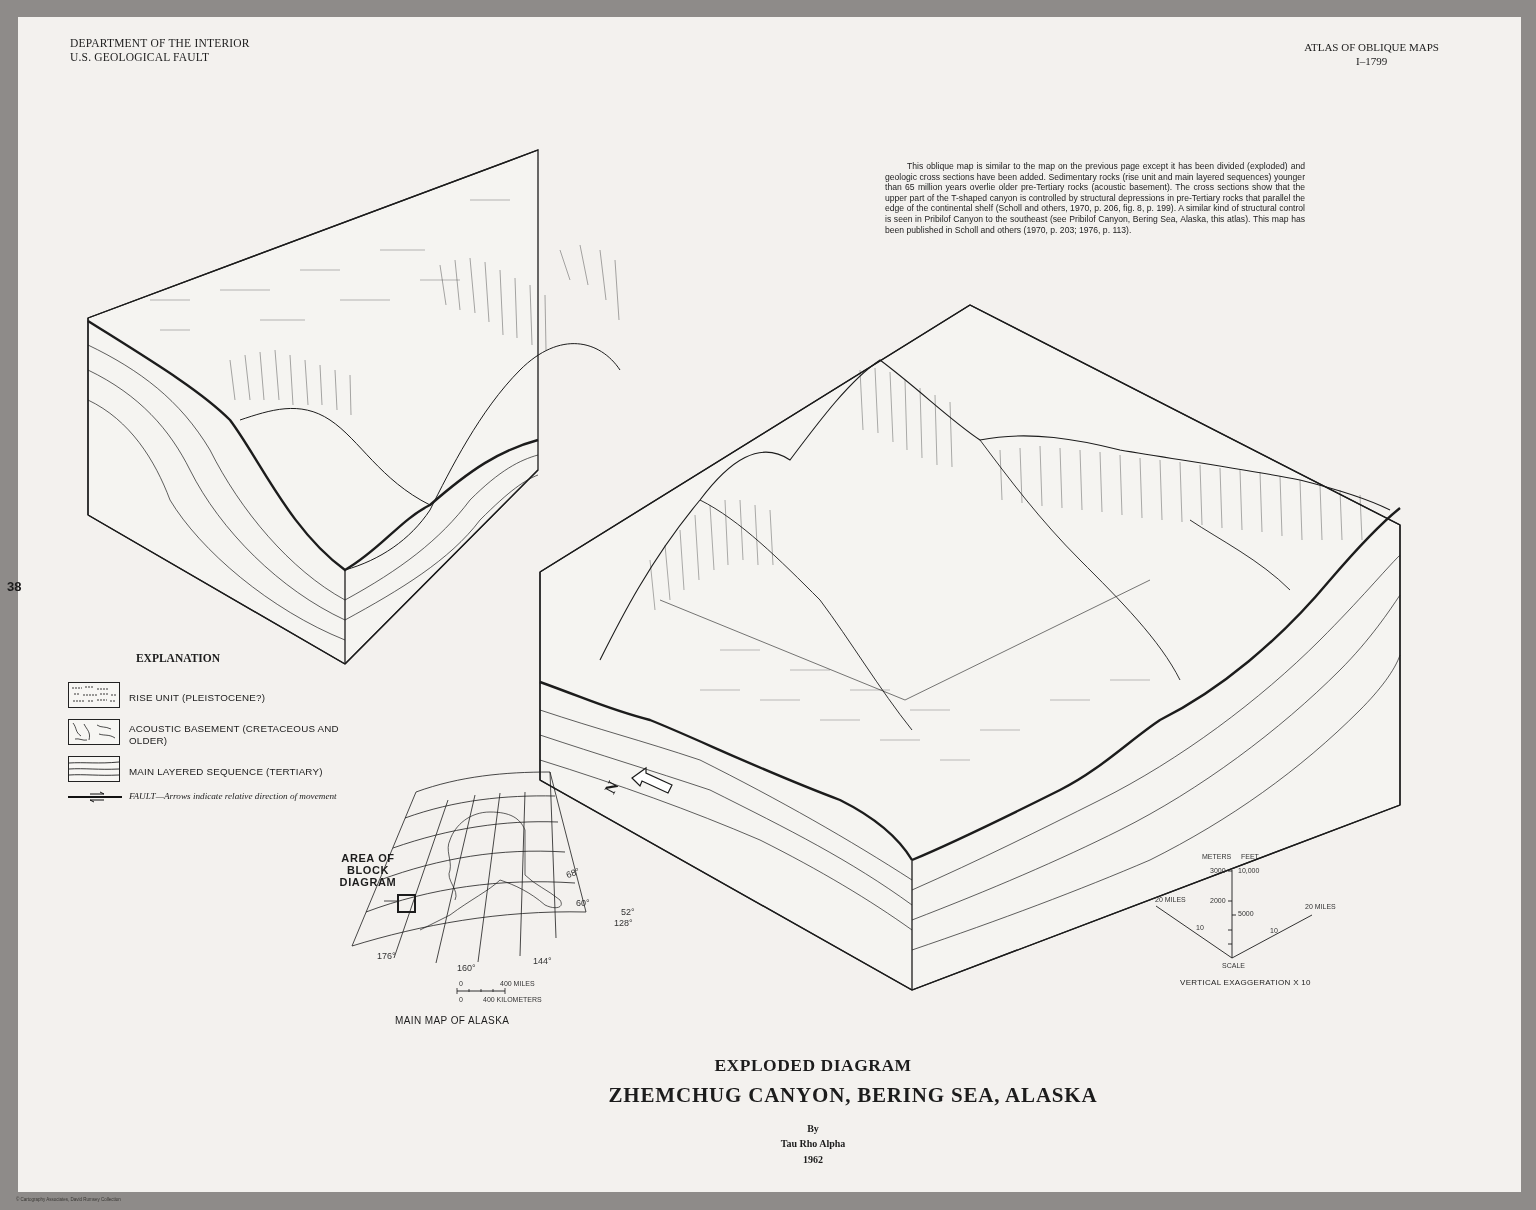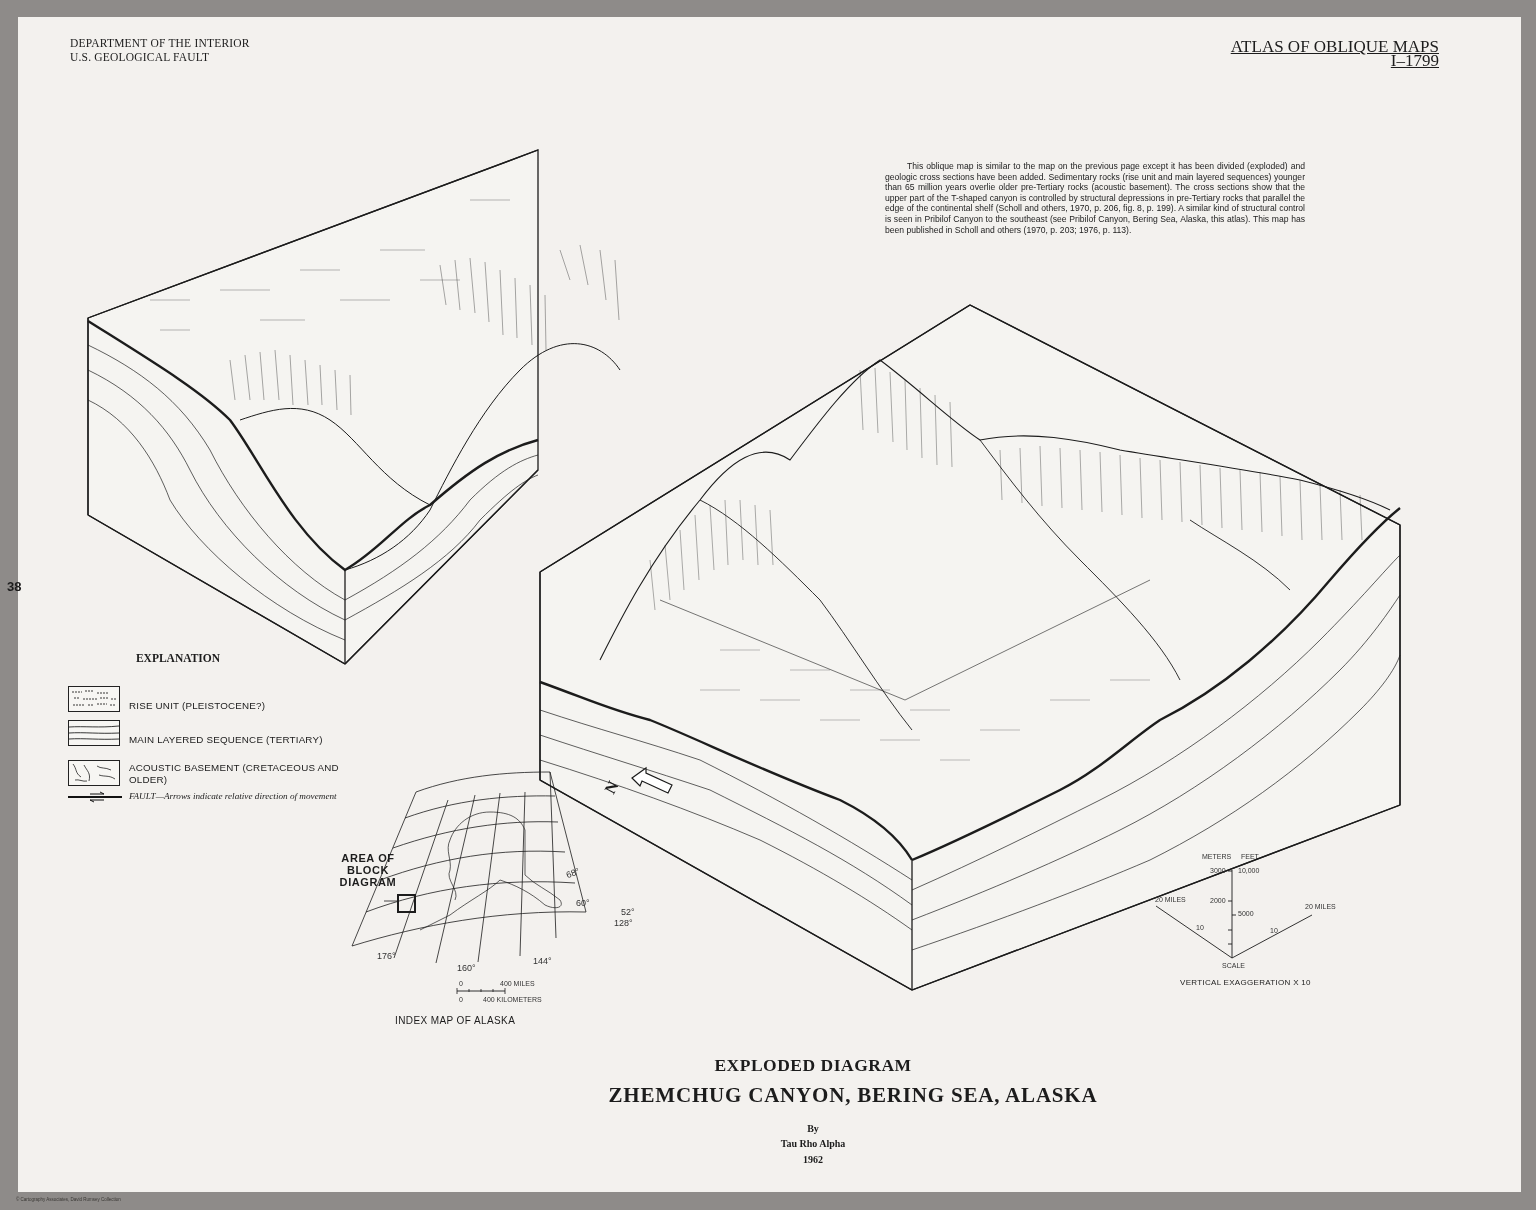--- a/index.html
+++ b/index.html
@@ -5,30 +5,30 @@
   html, body { margin:0; padding:0; }
   body {
     width:1536px; height:1210px; background:#8e8b89; position:relative; overflow:hidden;
     font-family:"Liberation Sans", sans-serif; color:#1c1c1c;
   }
   .paper {
     position:absolute; left:18px; top:17px; width:1503px; height:1175px;
     background:#f3f1ee;
   }
   .hdr-left { position:absolute; left:70px; top:36px; font-size:11.5px; line-height:14px; letter-spacing:0.2px; font-family:"Liberation Serif", serif; }
-  .hdr-right { position:absolute; right:97px; top:40px; font-size:17px; line-height:14px; text-align:right; font-family:"Liberation Serif", serif;text-decoration:underline; }
+  .hdr-right { position:absolute; right:97px; top:40px; font-size:11px; line-height:14px; text-align:center; font-family:"Liberation Serif", serif; }
   .page-num { position:absolute; left:7px; top:579px; font-size:13px; font-weight:bold; }
   .desc {
     position:absolute; left:885px; top:161px; width:420px; font-size:8.6px; line-height:10.6px;
     text-align:justify; text-indent:22px; color:#222;
   }
   .diagram { position:absolute; left:0; top:0; }
   .explain { position:absolute; left:68px; top:652px; width:290px; }
   .explain-title { font-family:"Liberation Serif", serif; font-weight:bold; font-size:11.5px; text-align:center; width:160px; margin-left:30px; margin-bottom:14px; }
-  .legend-row { display:flex; align-items:flex-end; height:34px; }
+  .legend-row { display:flex; align-items:center; height:34px; }
   .swatch { width:50px; height:24px; border:1.5px solid #222; background:#f7f6f3; margin-right:9px; flex:none; }
   .legend-label { font-size:9.8px; line-height:12px; margin-top:6px; letter-spacing:0.2px; }
   .fault-row { display:flex; align-items:flex-start; margin-top:4px; }
   .fault-sym { width:54px; height:14px; margin-right:7px; flex:none; }
   .fault-label { font-size:9.2px; line-height:12px; font-family:"Liberation Serif", serif;font-style:italic; }
   .index-title { position:absolute; left:395px; top:1015px; font-size:10px; letter-spacing:0.4px; }
   .aob { position:absolute; left:338px; top:852px; font-size:11px; line-height:12px; text-align:center; font-weight:bold; letter-spacing:0.6px; }
   .scale-lbl { position:absolute; font-size:7px; color:#333; }
   .vex { position:absolute; left:1180px; top:978px; font-size:8px; letter-spacing:0.3px; }
   .title-block { position:absolute; left:0; width:1536px; text-align:center; font-family:"Liberation Serif", serif; font-weight:bold;margin-left:45px; }
@@ -165,31 +165,31 @@
 </svg>
 
 <div class="explain">
   <div class="explain-title">EXPLANATION</div>
   <div class="legend-row">
     <svg class="swatch" viewBox="0 0 50 24">
       <path d="M3,5 h10 M16,4 h8 M28,6 h12 M5,11 h6 M14,12 h14 M31,11 h8 M42,12 h5 M4,18 h12 M19,18 h6 M28,17 h10 M41,18 h6" stroke="#222" stroke-width="0.9" stroke-dasharray="2 1"></path>
     </svg>
     <div class="legend-label">RISE UNIT (PLEISTOCENE?)</div>
   </div>
+  <div class="legend-row" style="height:40px">
+    <svg class="swatch" viewBox="0 0 50 24">
+      <path d="M4,3 C8,8 6,12 12,16 M15,4 C18,10 22,12 20,20 M28,5 C32,8 36,6 42,9 M30,14 C36,16 40,14 46,18 M6,19 C10,18 14,21 18,20" stroke="#222" stroke-width="0.8" fill="none"></path>
+    </svg>
+    <div class="legend-label">ACOUSTIC BASEMENT (CRETACEOUS AND OLDER)</div>
+  </div>
   <div class="legend-row">
     <svg class="swatch" viewBox="0 0 50 24">
       <path d="M0,6 C15,5 30,7 50,5 M0,12 C15,11 30,13 50,12 M0,18 C15,17 30,19 50,18" stroke="#222" stroke-width="0.9" fill="none"></path>
     </svg>
     <div class="legend-label">MAIN LAYERED SEQUENCE (TERTIARY)</div>
-  </div>
-  <div class="legend-row" style="height:40px">
-    <svg class="swatch" viewBox="0 0 50 24">
-      <path d="M4,3 C8,8 6,12 12,16 M15,4 C18,10 22,12 20,20 M28,5 C32,8 36,6 42,9 M30,14 C36,16 40,14 46,18 M6,19 C10,18 14,21 18,20" stroke="#222" stroke-width="0.8" fill="none"></path>
-    </svg>
-    <div class="legend-label">ACOUSTIC BASEMENT (CRETACEOUS AND OLDER)</div>
   </div>
   <div class="fault-row">
     <svg class="fault-sym" viewBox="0 0 54 14">
       <line x1="0" y1="7" x2="54" y2="7" stroke="#111" stroke-width="2"></line>
       <path d="M22,4 h14 l-4,-2 M22,10 h14 M22,10 l4,2" stroke="#111" stroke-width="1" fill="none"></path>
     </svg>
     <div class="fault-label">FAULT—Arrows indicate relative direction of movement</div>
   </div>
 </div>
 
@@ -198,21 +198,21 @@
 <div class="scale-lbl" style="left:576px;top:892px;font-size:9px;margin-top:6px;">60°</div>
 <div class="scale-lbl" style="left:612px;top:907px;font-size:9px;padding-left:9px;">52°</div>
 <div class="scale-lbl" style="left:377px;top:951px;font-size:9px;">176°</div>
 <div class="scale-lbl" style="left:457px;top:963px;font-size:9px;">160°</div>
 <div class="scale-lbl" style="left:533px;top:956px;font-size:9px;">144°</div>
 <div class="scale-lbl" style="left:614px;top:918px;font-size:9px;">128°</div>
 <div class="scale-lbl" style="left:459px;top:980px;">0</div>
 <div class="scale-lbl" style="left:500px;top:980px;">400 MILES</div>
 <div class="scale-lbl" style="left:459px;top:996px;">0</div>
 <div class="scale-lbl" style="left:483px;top:996px;">400 KILOMETERS</div>
-<div class="index-title">INDEX MAP OF ALASKA</div>
+<div class="index-title">MAIN MAP OF ALASKA</div>
 
 <div class="scale-lbl" style="left:1202px;top:853px;">METERS</div>
 <div class="scale-lbl" style="left:1241px;top:853px;">FEET</div>
 <div class="scale-lbl" style="left:1210px;top:867px;">3000</div>
 <div class="scale-lbl" style="left:1210px;top:897px;">2000</div>
 <div class="scale-lbl" style="left:1238px;top:867px;">10,000</div>
 <div class="scale-lbl" style="left:1238px;top:910px;">5000</div>
 <div class="scale-lbl" style="left:1155px;top:896px;">20 MILES</div>
 <div class="scale-lbl" style="left:1196px;top:924px;">10</div>
 <div class="scale-lbl" style="left:1305px;top:903px;">20 MILES</div>

